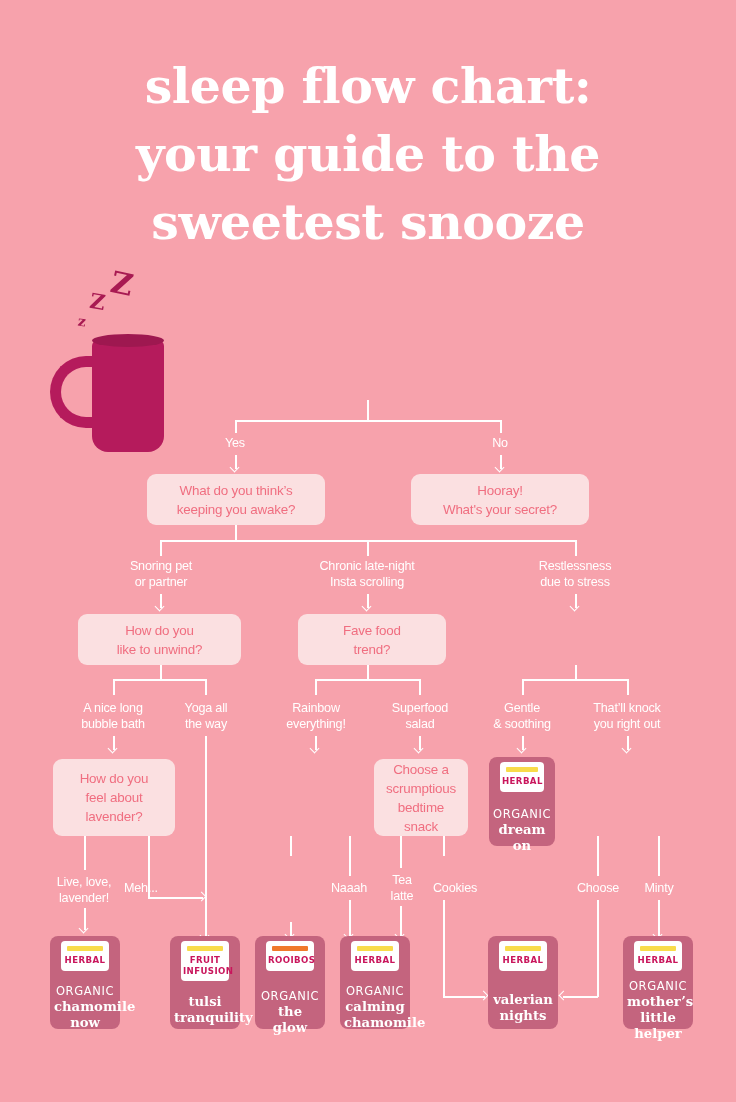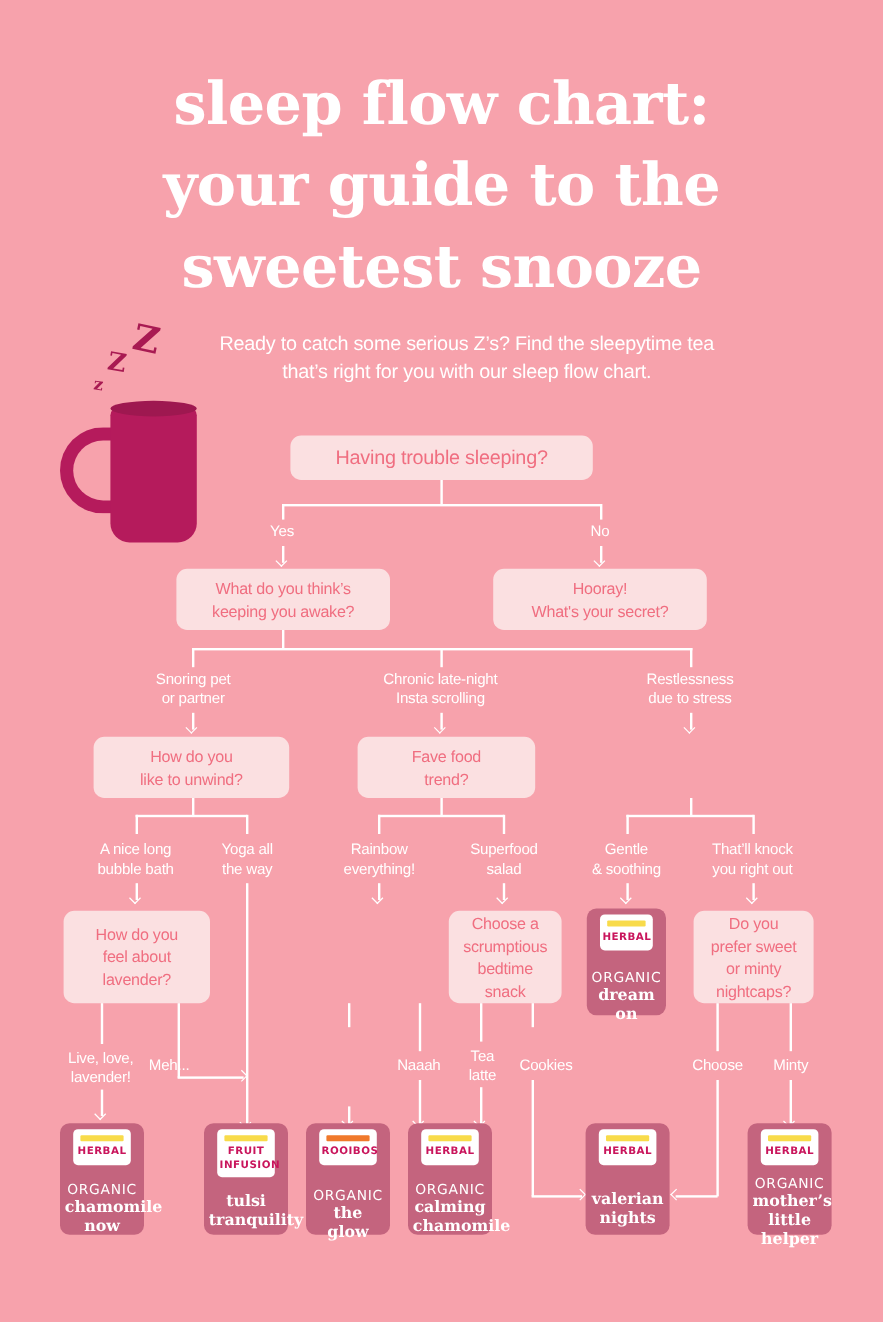--- a/index.html
+++ b/index.html
@@ -120,36 +120,32 @@
 </head>
 <body>
 
 <div id="stage">
 
   <div class="title">
     <div>sleep flow chart:</div>
     <div>your guide to the</div>
     <div>sweetest snooze</div>
   </div>
-  <div class="subtitle">Ready to catch some serious Z’s? Find the sleepytime tea that’s right for you with our sleep flow chart.</div>
 
   <div class="mug-wrap">
     <div class="zs">
       <span class="z1">Z</span>
       <span class="z2">Z</span>
       <span class="z3">z</span>
     </div>
     <div class="mug-handle"></div>
     <div class="mug-body"></div>
     <div class="mug-top"></div>
   </div>
 
-  <div class="qbox big" style="left:242px;top:363px;width:252px;height:37px;">
-    <span>Having trouble sleeping?</span>
-  </div>
 
   <div class="ln v" style="left:367px;top:400px;height:21px;"></div>
 
   <div class="ln h" style="left:235px;top:420px;width:266px;"></div>
   <div class="ln v" style="left:235px;top:420px;height:13px;"></div>
   <div class="ln v" style="left:500px;top:420px;height:13px;"></div>
 
   <div class="edgelabel" style="left:205px;top:435px;width:60px;">Yes</div>
   <div class="edgelabel" style="left:470px;top:435px;width:60px;">No</div>
 
@@ -291,28 +287,20 @@
     <div class="label">
       <div class="stripe"></div>
       <div class="kind">HERBAL</div>
     </div>
     <div class="body" style="top:50px;">
       <div class="organic">ORGANIC</div>
       <div class="name">dream on</div>
     </div>
   </div>
 
-  <div class="qbox" style="left:578px;top:759px;width:100px;height:77px;">
-    <span>
-      <span>Do you</span><br>
-      <span>prefer sweet</span><br>
-      <span>or minty</span><br>
-      <span>nightcaps?</span>
-    </span>
-  </div>
 
   <div class="ln v" style="left:84px;top:836px;height:34px;"></div>
   <div class="ln v" style="left:148px;top:836px;height:62px;"></div>
   <div class="ln h" style="left:148px;top:897px;width:55px;"></div>
   <div class="arrow right" style="left:198px;top:893px;"></div>
 
   <div class="edgelabel" style="left:34px;top:874px;width:100px;">
     <span>Live, love,</span><br>
     <span>lavender!</span>
   </div>

